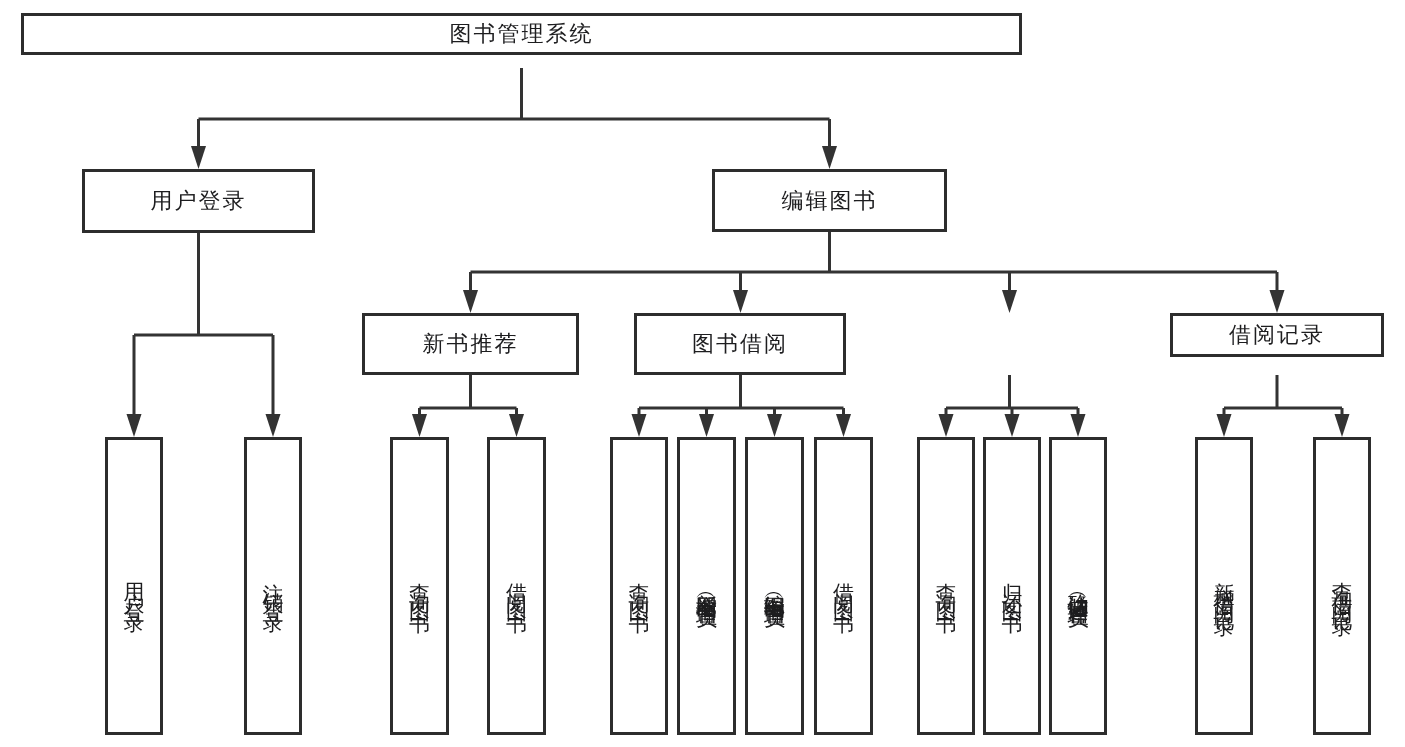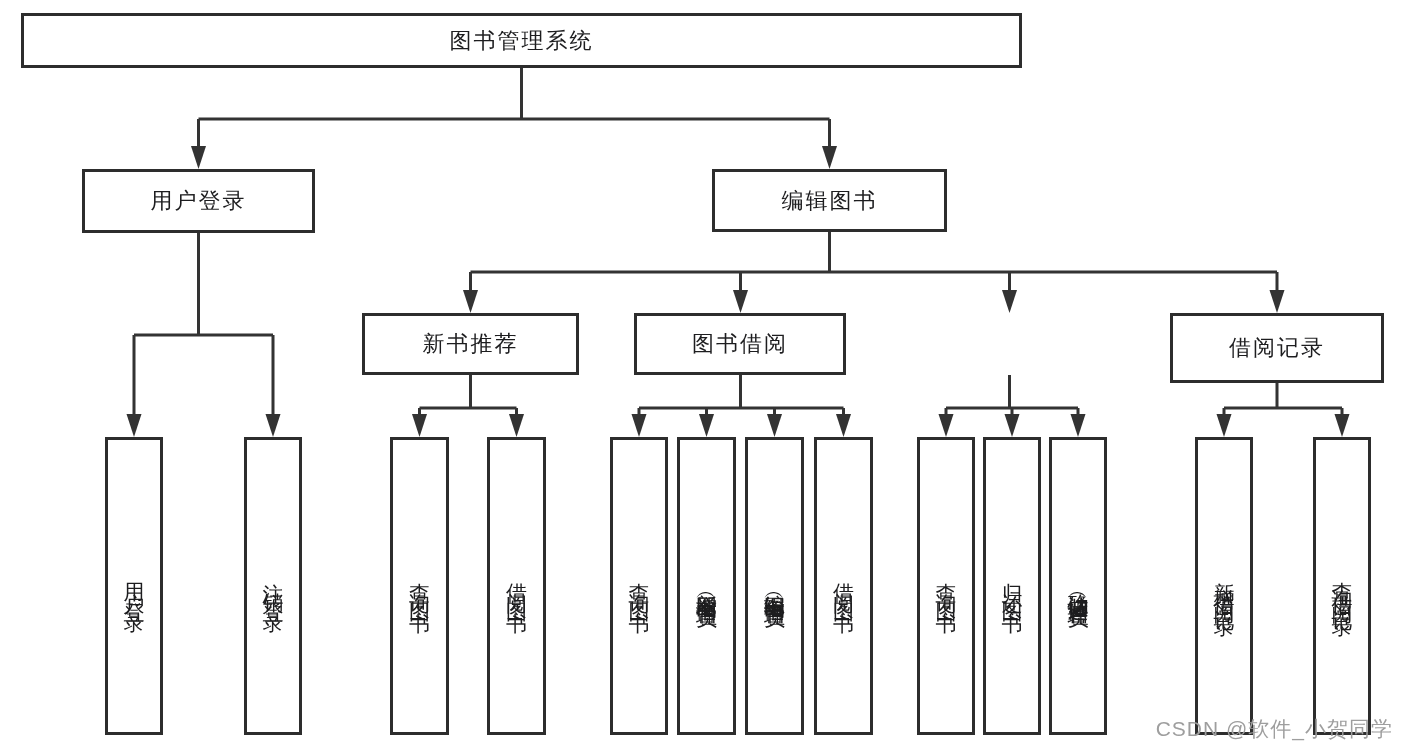--- a/index.html
+++ b/index.html
@@ -95,38 +95,38 @@
       <polygon points="767,414 782,414 774.5,437"></polygon>
       <polygon points="836,414 851,414 843.5,437"></polygon>
       <polygon points="938.5,414 953.5,414 946,437"></polygon>
       <polygon points="1004.5,414 1019.5,414 1012,437"></polygon>
       <polygon points="1070.5,414 1085.5,414 1078,437"></polygon>
       <polygon points="1216.5,414 1231.5,414 1224,437"></polygon>
       <polygon points="1334.5,414 1349.5,414 1342,437"></polygon>
     </g>
   </svg>
 
-  <div class="hbox" style="left:21px; top:13px; width:1001px; height:55px;">
+  <div class="hbox" style="left:21px; top:13px; width:1001px; height:42px;">
     <span>图书管理系统</span>
   </div>
 
   <div class="hbox" style="left:82px; top:169px; width:233px; height:64px;">
     <span>用户登录</span>
   </div>
   <div class="hbox" style="left:712px; top:169px; width:235px; height:63px;">
     <span>编辑图书</span>
   </div>
 
   <div class="hbox" style="left:634px; top:313px; width:212px; height:62px;">
     <span>图书借阅</span>
   </div>
   <div class="hbox" style="left:362px; top:313px; width:217px; height:62px;">
     <span>新书推荐</span>
   </div>
-  <div class="hbox" style="left:1170px; top:313px; width:214px; height:70px;">
+  <div class="hbox" style="left:1170px; top:313px; width:214px; height:44px;">
     <span>借阅记录</span>
   </div>
 
   <div class="vbox sp4" style="left:105px;">
     <span>用户登录</span>
   </div>
   <div class="vbox sp4" style="left:244px;">
     <span>注销登录</span>
   </div>
 
@@ -160,15 +160,14 @@
     <span>确认归还（管理员）</span>
   </div>
 
   <div class="vbox sp6" style="left:1195px;">
     <span>新增借阅记录</span>
   </div>
   <div class="vbox sp6" style="left:1313px;">
     <span>查询借阅记录</span>
   </div>
 
-  <div class="watermark">CSDN @软件_小贺同学</div>
 
 </div>
 
 </body></html>

